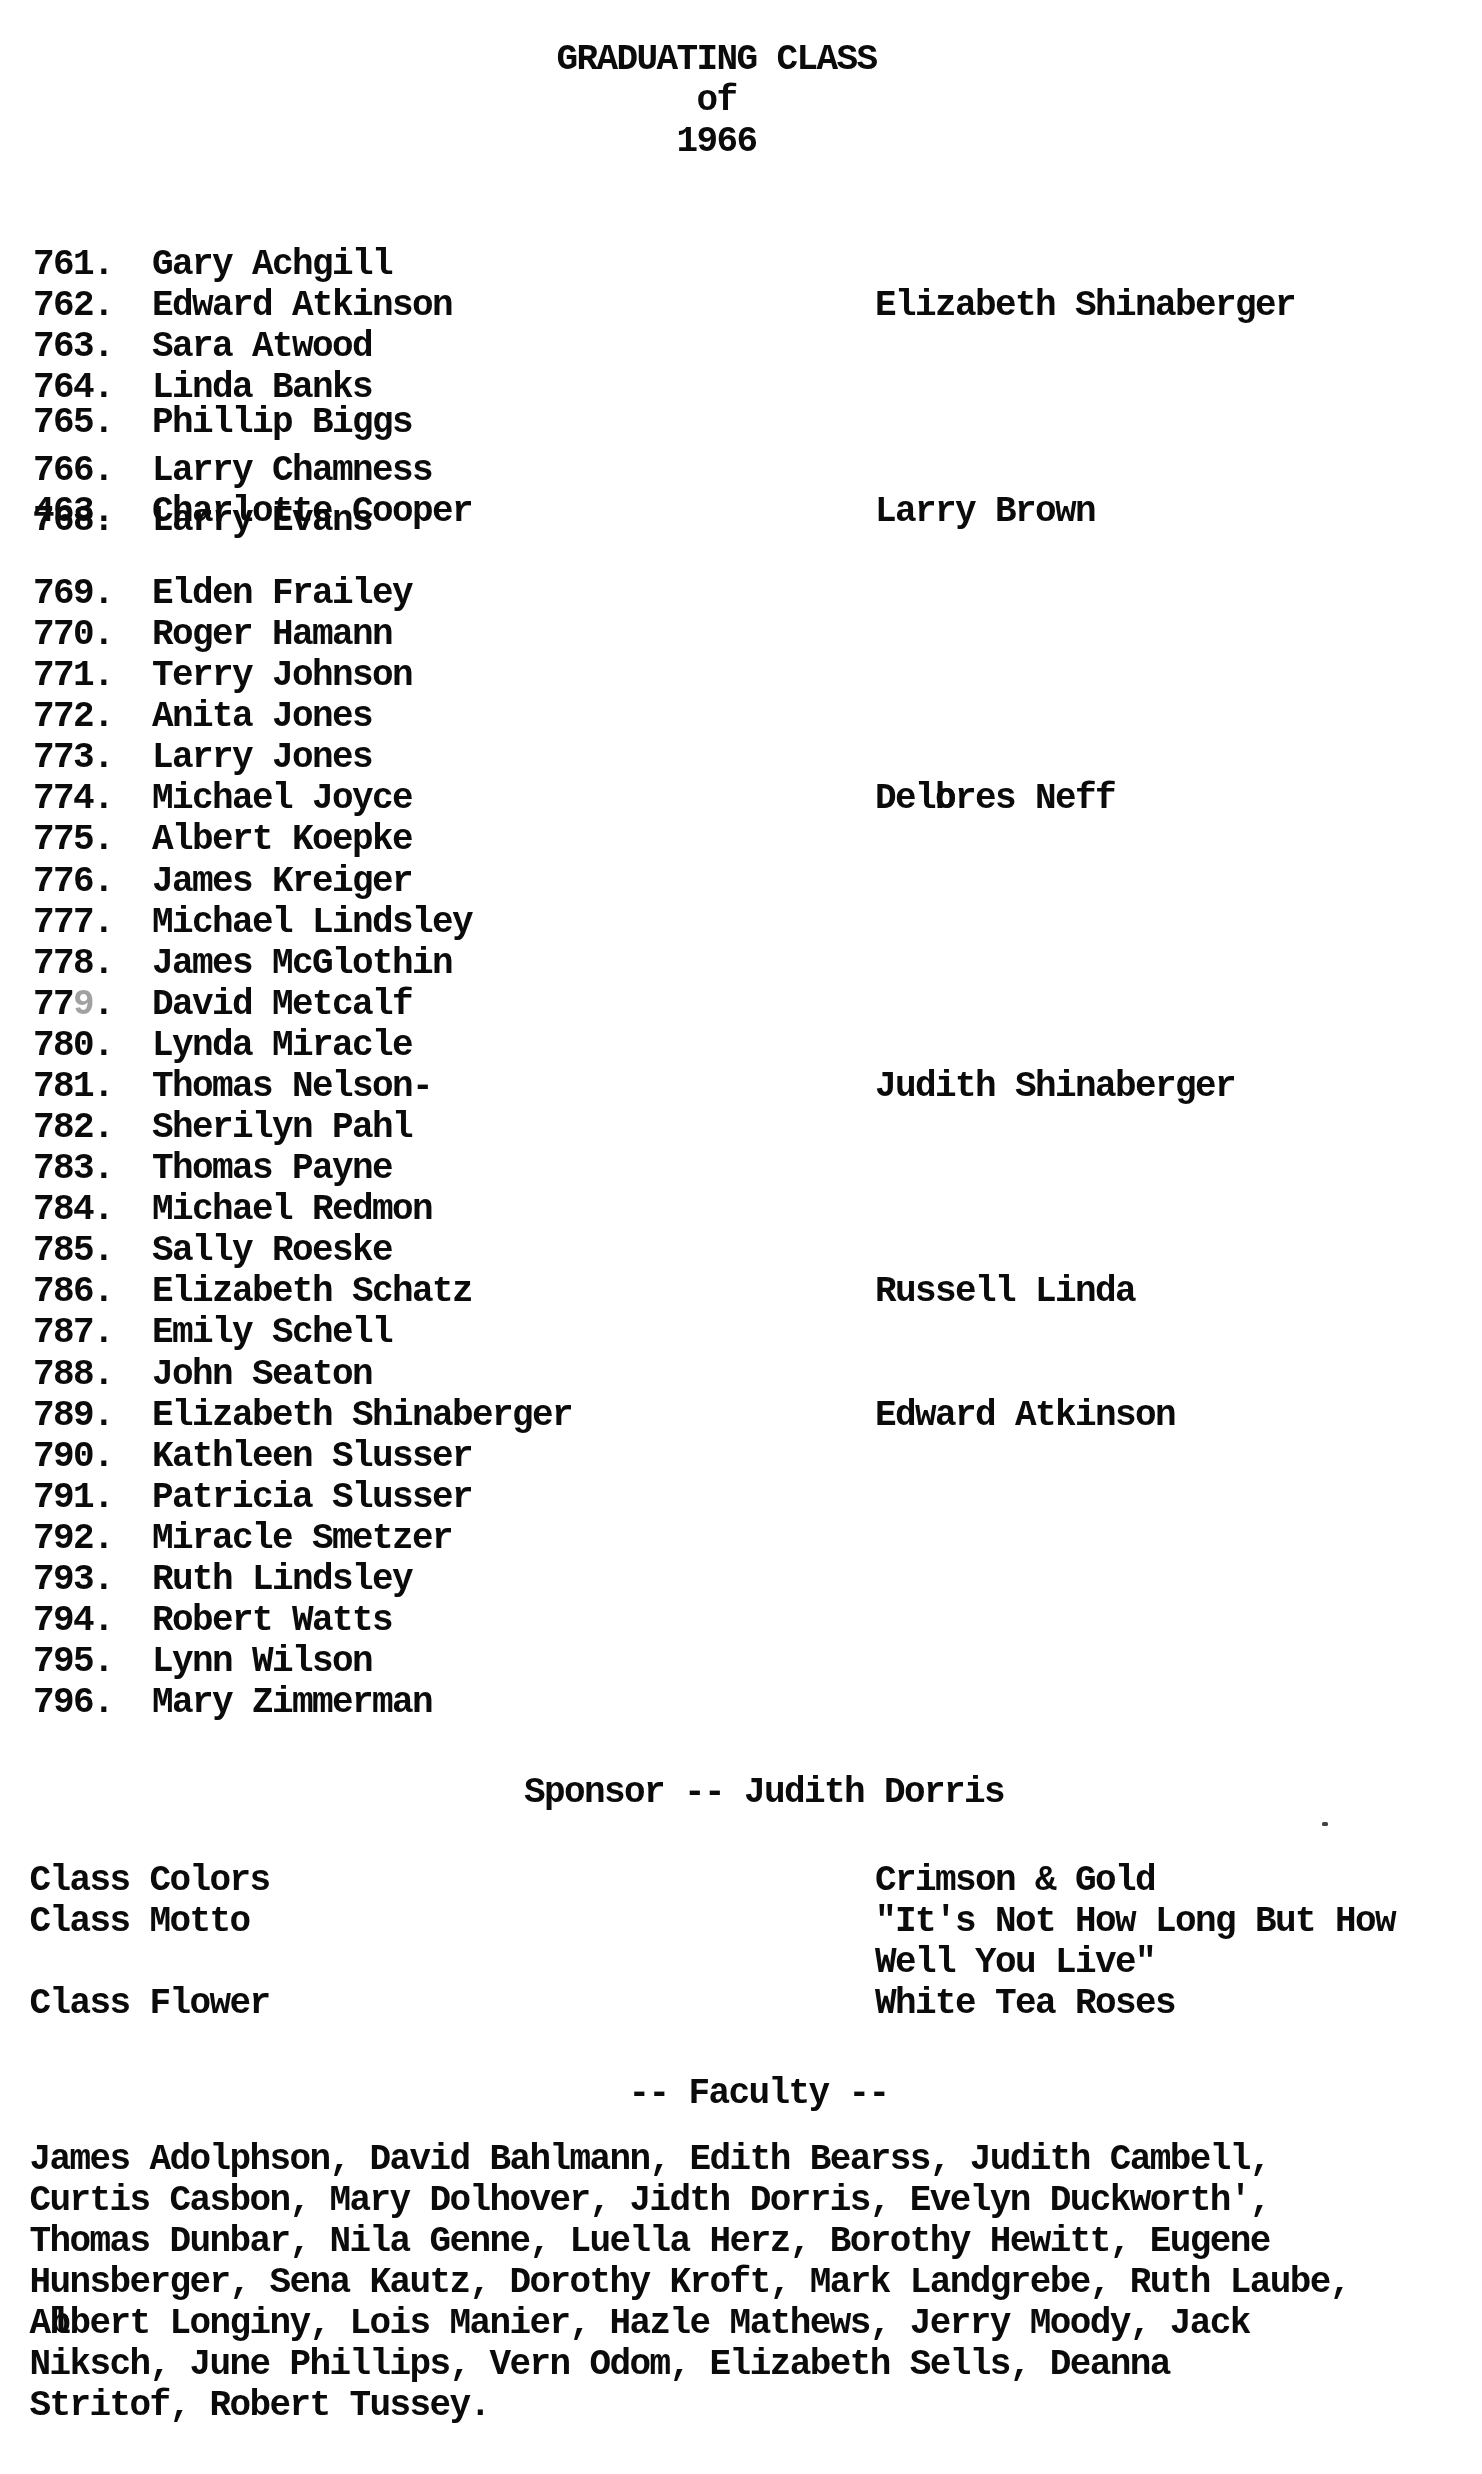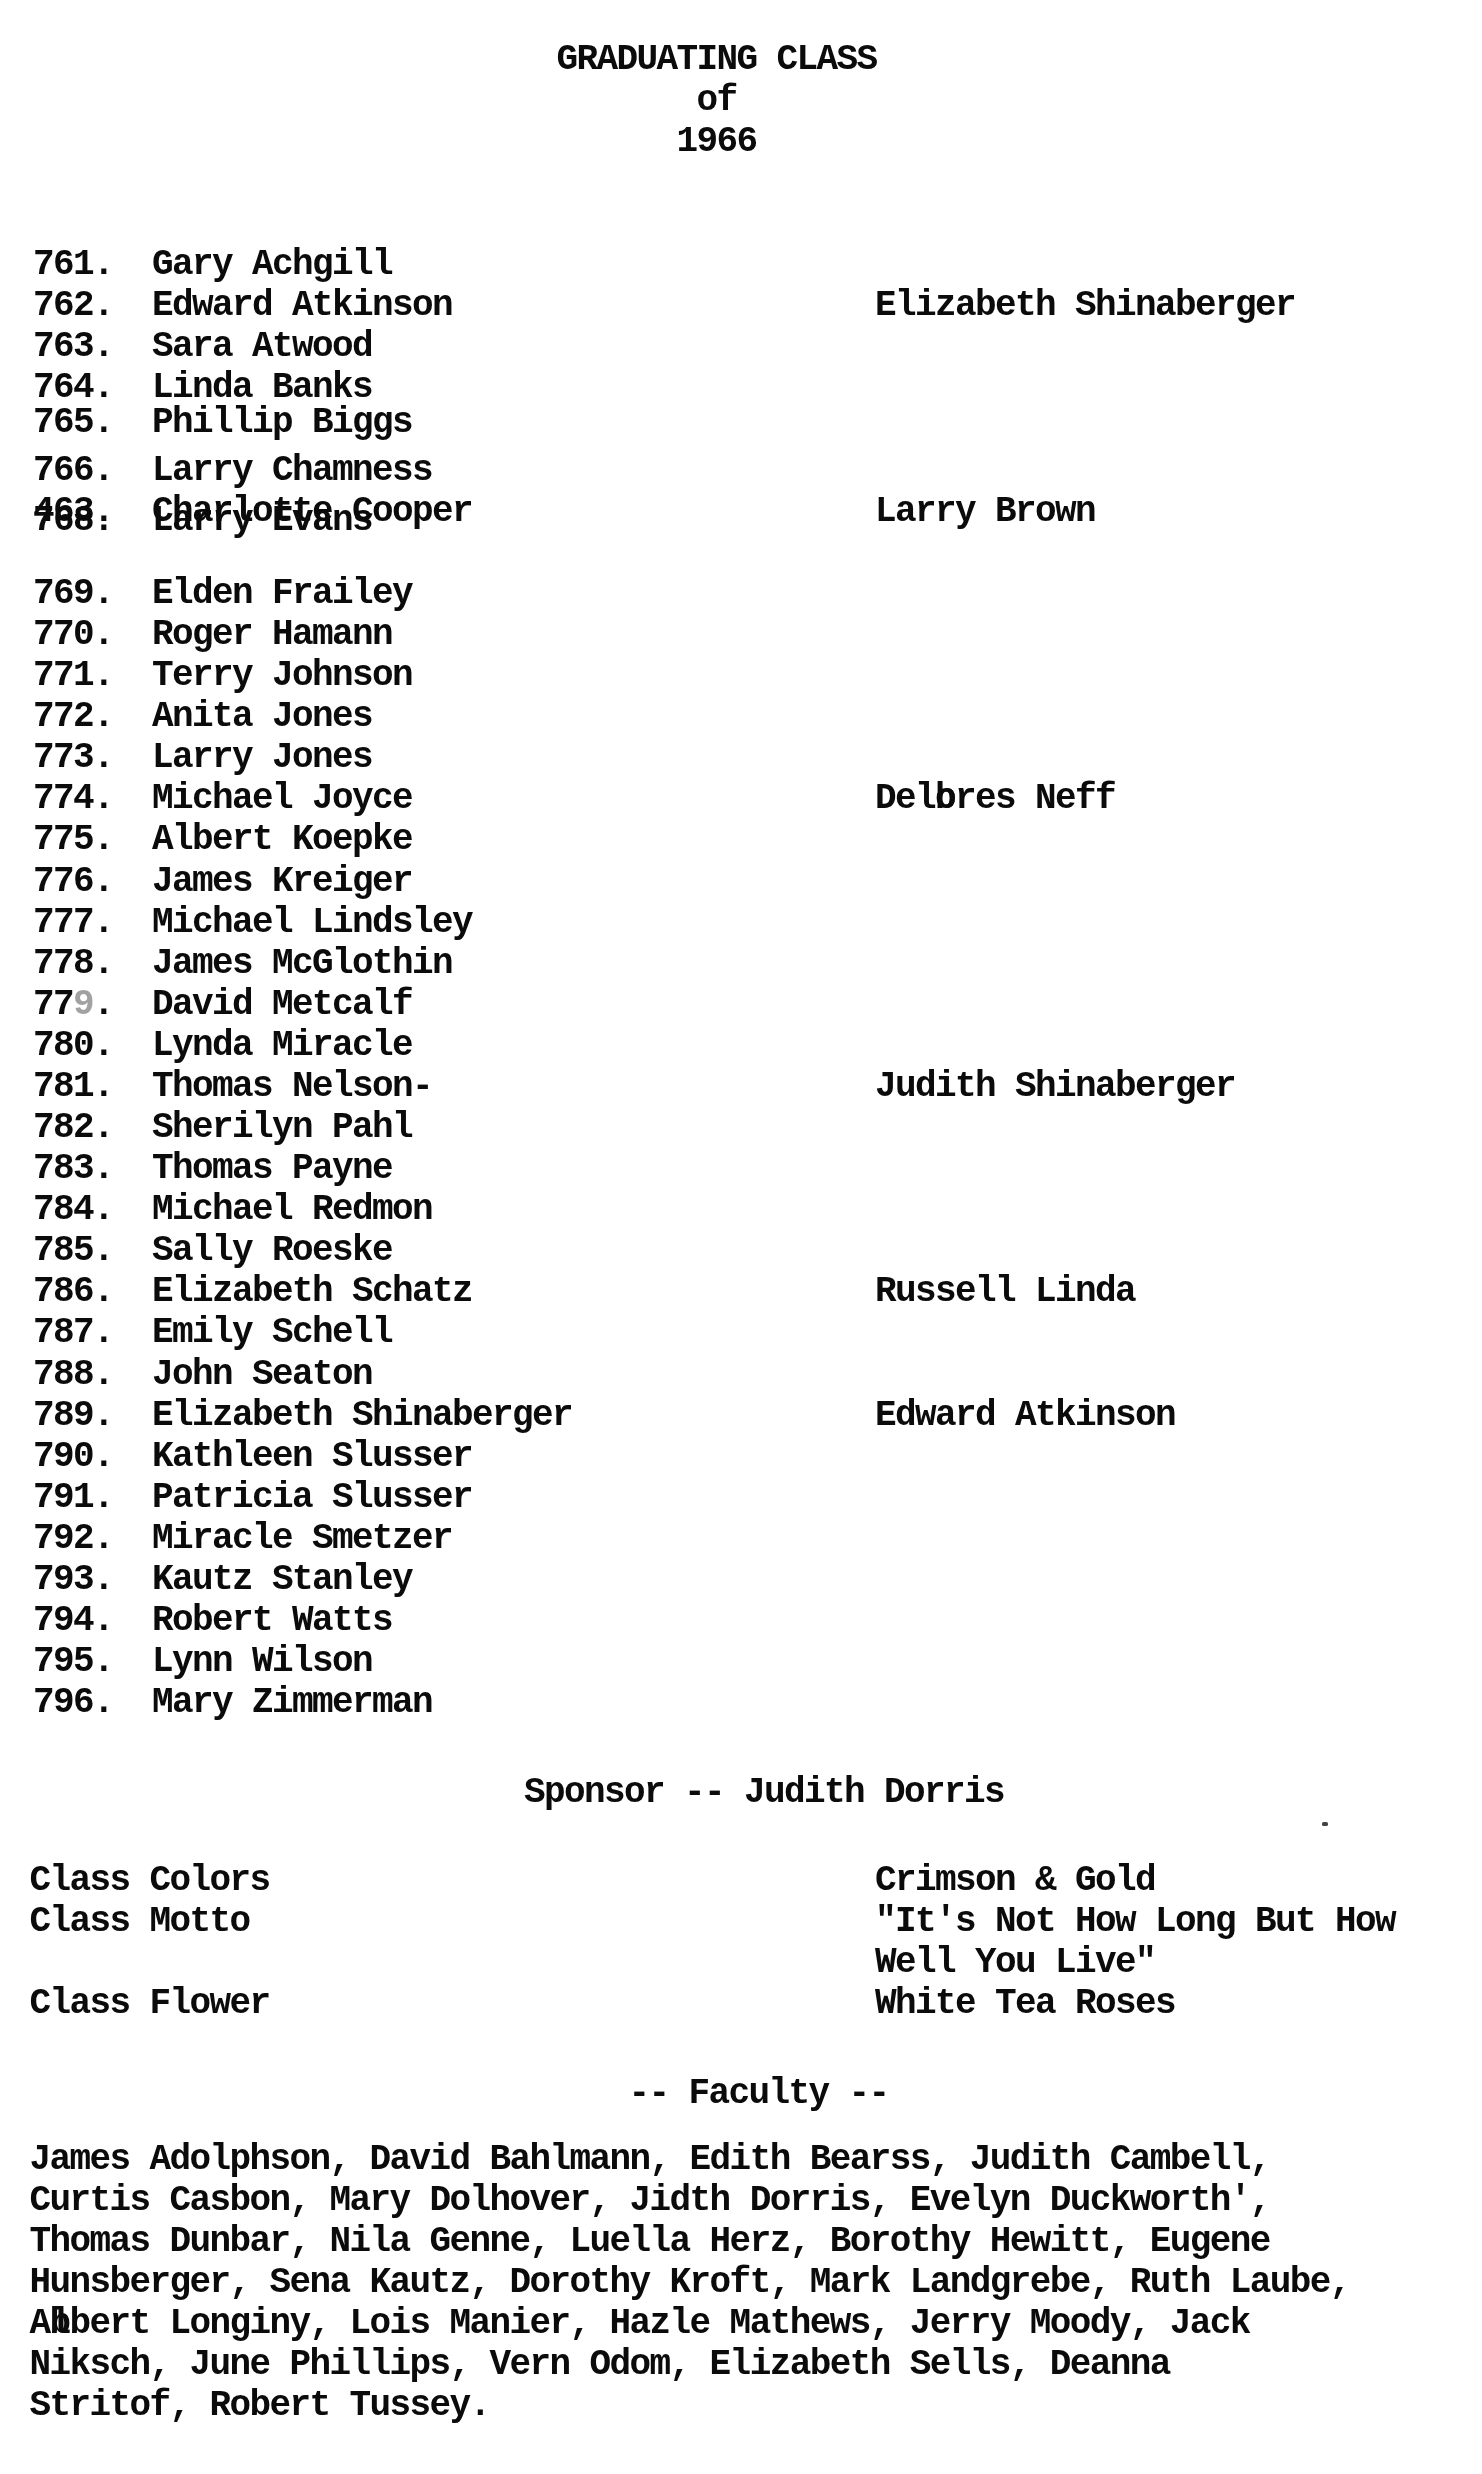--- a/index.html
+++ b/index.html
@@ -171,21 +171,21 @@
       <div class="row" style="top: 1477px;">
         <span class="num">791.</span>
         <span class="lname">Patricia Slusser</span>
       </div>
       <div class="row" style="top: 1518px;">
         <span class="num">792.</span>
         <span class="lname">Miracle Smetzer</span>
       </div>
       <div class="row" style="top: 1559px;">
         <span class="num">793.</span>
-        <span class="lname">Kautz Stanley</span>
+        <span class="lname">Ruth Lindsley</span>
       </div>
       <div class="row" style="top: 1600px;">
         <span class="num">794.</span>
         <span class="lname">Robert Watts</span>
       </div>
       <div class="row" style="top: 1641px;">
         <span class="num">795.</span>
         <span class="lname">Lynn Wilson</span>
       </div>
       <div class="row" style="top: 1682px;">

